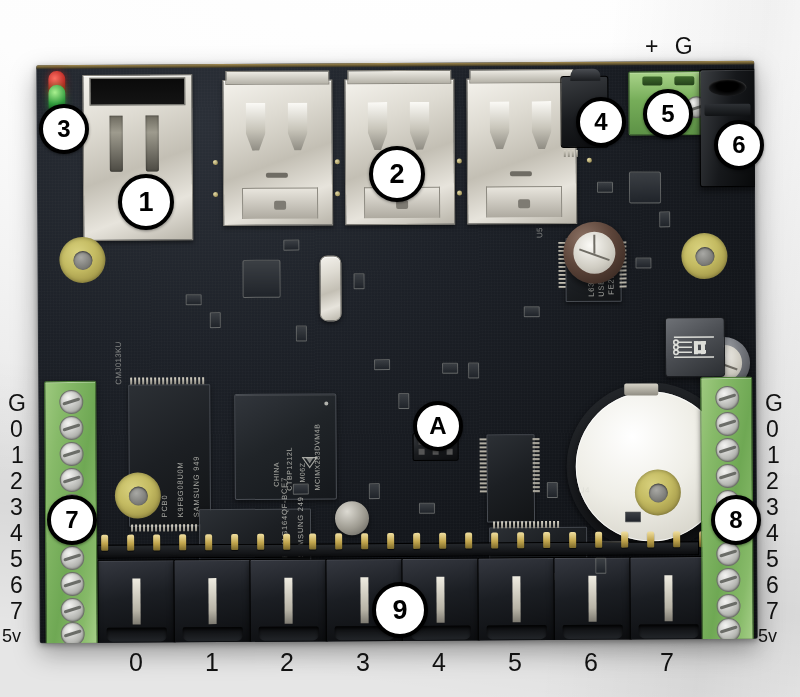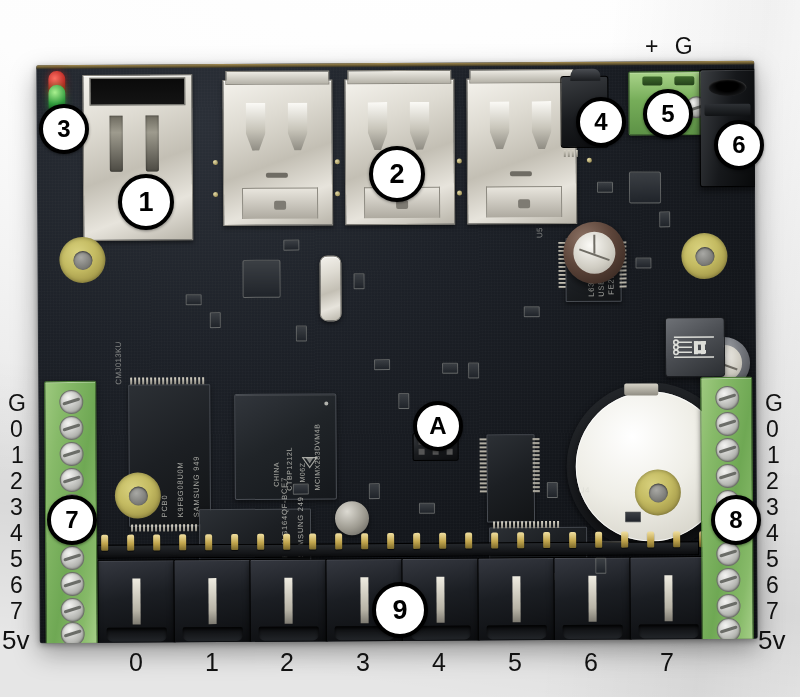--- a/index.html
+++ b/index.html
@@ -285,21 +285,21 @@
     user-select:none;
   }
   .callout.sz-lg{width:48px;height:48px;font-size:27px;margin:-24px 0 0 -24px;}
   .callout.sz-md{width:42px;height:42px;font-size:24px;margin:-21px 0 0 -21px;}
 
   
   .edge-label{
     position:absolute;color:#111;font-size:23px;font-weight:400;
     line-height:1;white-space:nowrap;
   }
-  .edge-label.small{font-size:26px;}
+  .edge-label.small{font-size:18px;}
   .col-labels{position:absolute;}
   .col-labels span{
     position:absolute;font-size:25px;color:#111;transform:translateX(-50%);
   }
   .plusg{
     position:absolute;left:645px;top:33px;font-size:23px;color:#111;letter-spacing:5px;
   }
 </style>
 </head>
 <body>

